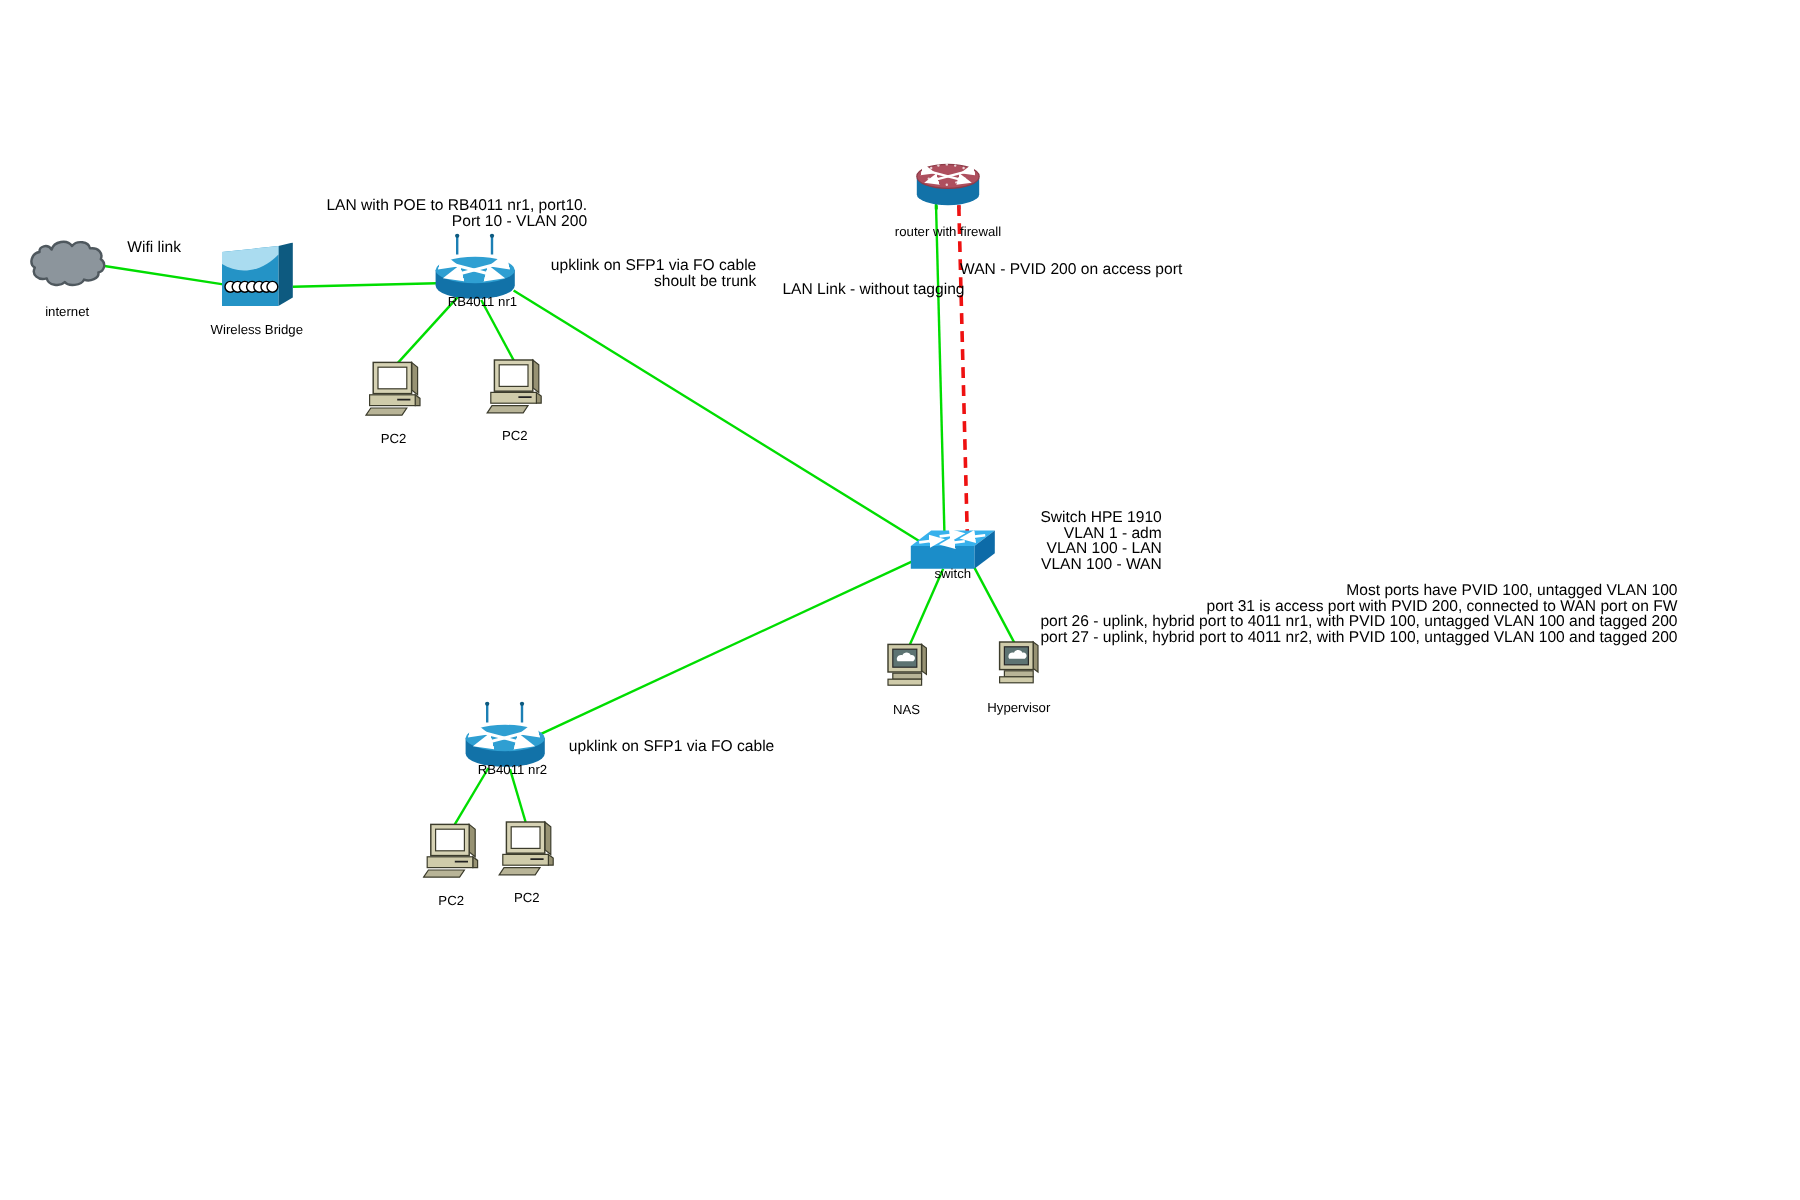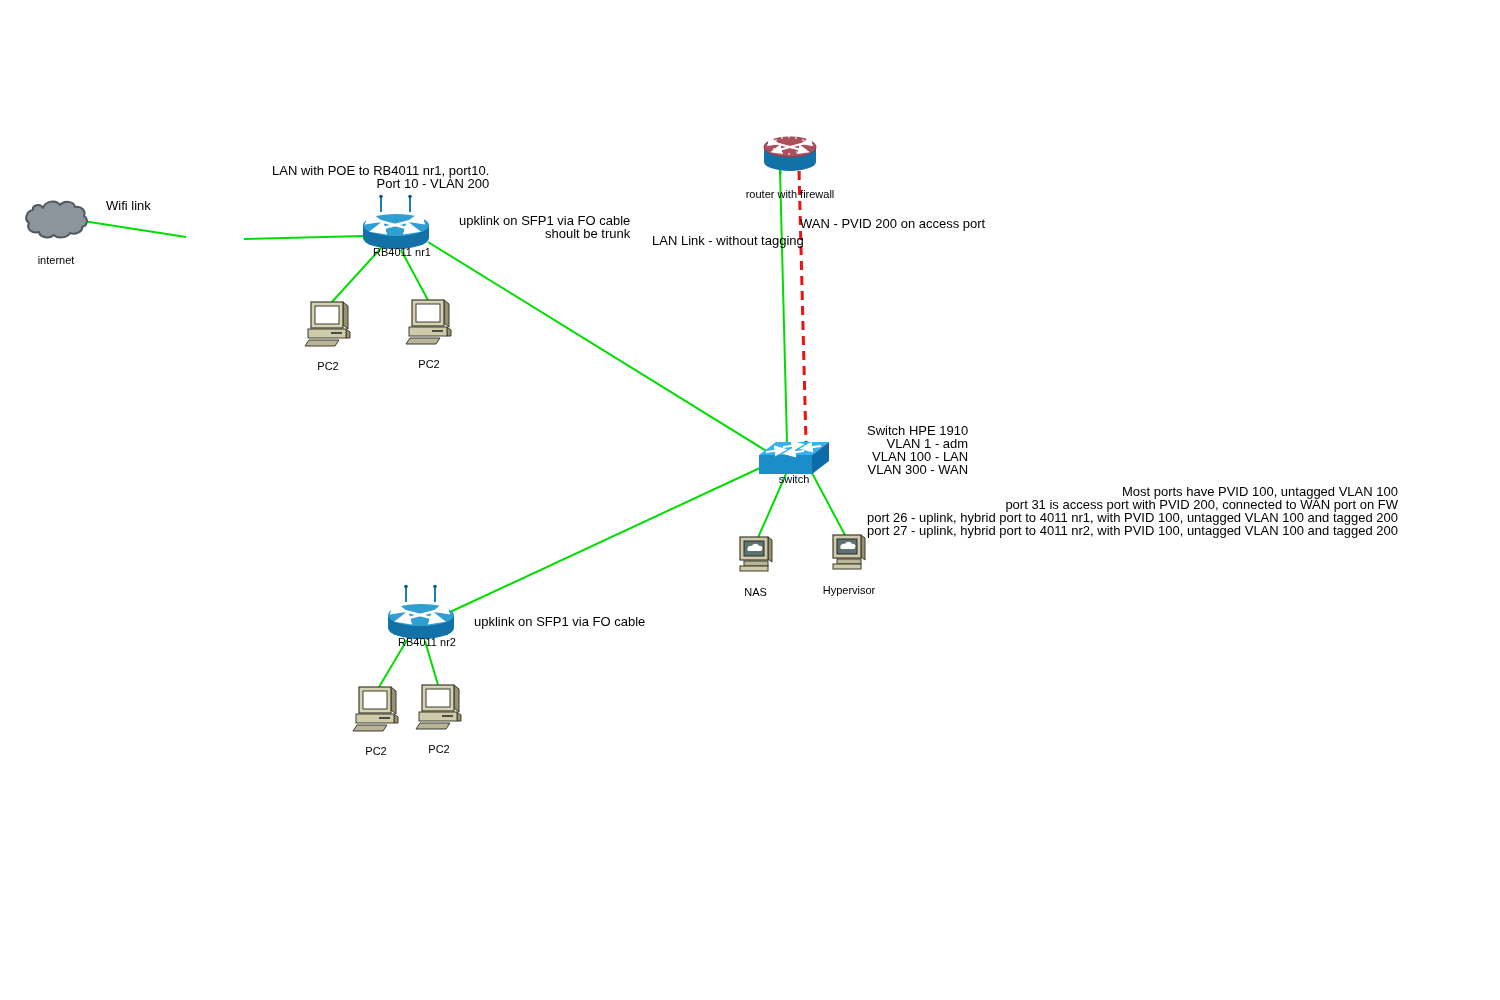--- a/index.html
+++ b/index.html
@@ -43,20 +43,37 @@
       <line x1="425" y1="641" x2="438" y2="685" stroke="#00dd00" stroke-width="2"></line>
     </svg>
 
   <div class="node" style="left:16px;top:197px;width:80px">
     <svg width="64" height="44" viewBox="0 0 64 44">
       <path d="M19,11 C21,4 32,2 36,8 C40,3 50,4 51,10 C58,9 62,14 60,19 C65,22 63,29 58,30 C59,35 51,38 46,36 C44,41 33,42 30,38 C26,42 16,41 15,35 C8,37 2,32 5,26 C0,23 2,14 9,13 C8,8 16,6 19,11 Z" fill="#8c959c" stroke="#4f585e" stroke-width="2" stroke-linejoin="round"></path>
     </svg>
     <div class="node-label">internet</div>
   </div>
 
+  <div class="node" style="left:164px;top:202px;width:100px">
+    <svg width="63" height="54" viewBox="0 0 63 54">
+      <polygon points="49,3 61,0 61,46 49,53" fill="#0d5a80"></polygon>
+      <polygon points="2,8 49,3 49,53 2,53" fill="#2493c6"></polygon>
+      <path d="M2,8 L49,3 L49,10 C35,25 16,27 2,18 Z" fill="#aadcf0"></path>
+      <g stroke="#000" stroke-width="1.2" fill="#ffffff">
+        <circle cx="9" cy="37" r="4.5"></circle>
+          <circle cx="15" cy="37" r="4.5"></circle>
+        <circle cx="21" cy="37" r="4.5"></circle>
+          <circle cx="27" cy="37" r="4.5"></circle>
+        <circle cx="33" cy="37" r="4.5"></circle>
+          <circle cx="39" cy="37" r="4.5"></circle>
+        <circle cx="44" cy="37" r="4.5"></circle>
+      </g>
+    </svg>
+    <div class="node-label">Wireless Bridge</div>
+  </div>
 
   <div class="node" style="left:346px;top:194px;width:100px">
     <svg width="70" height="58" viewBox="0 0 70 58">
       <defs>
         <marker id="m-r1" markerWidth="8" markerHeight="8" refX="4" refY="3" orient="auto">
           <path d="M0,0 L7,3 L0,6 Z" fill="#ffffff"></path>
         </marker>
       </defs>
       <line x1="20" y1="18" x2="20" y2="3" stroke="#1c7fb4" stroke-width="2"></line>
       <circle cx="20" cy="2.5" r="1.8" fill="#0d5a80"></circle>
@@ -227,21 +244,21 @@
   </div>
 
   <div class="annotation" style="left:652px;top:234px">LAN Link - without tagging</div>
 
   <div class="annotation" style="left:800px;top:217px">WAN - PVID 200 on access port</div>
 
   <div class="annotation" style="left:867px;top:424px">
     <div>Switch HPE 1910</div>
     <div>VLAN 1 - adm</div>
     <div>VLAN 100 - LAN</div>
-    <div>VLAN 300 - WAN</div>
+    <div>VLAN 100 - WAN</div>
   </div>
 
   <div class="annotation" style="left:867px;top:485px">
     <div>Most ports have PVID 100, untagged VLAN 100</div>
     <div>port 31 is access port with PVID 200, connected to WAN port on FW</div>
     <div>port 26 - uplink, hybrid port to 4011 nr1, with PVID 100, untagged VLAN 100 and tagged 200</div>
     <div>port 27 - uplink, hybrid port to 4011 nr2, with PVID 100, untagged VLAN 100 and tagged 200</div>
   </div>
 
   <div class="annotation" style="left:474px;top:615px">upklink on SFP1 via FO cable</div>

